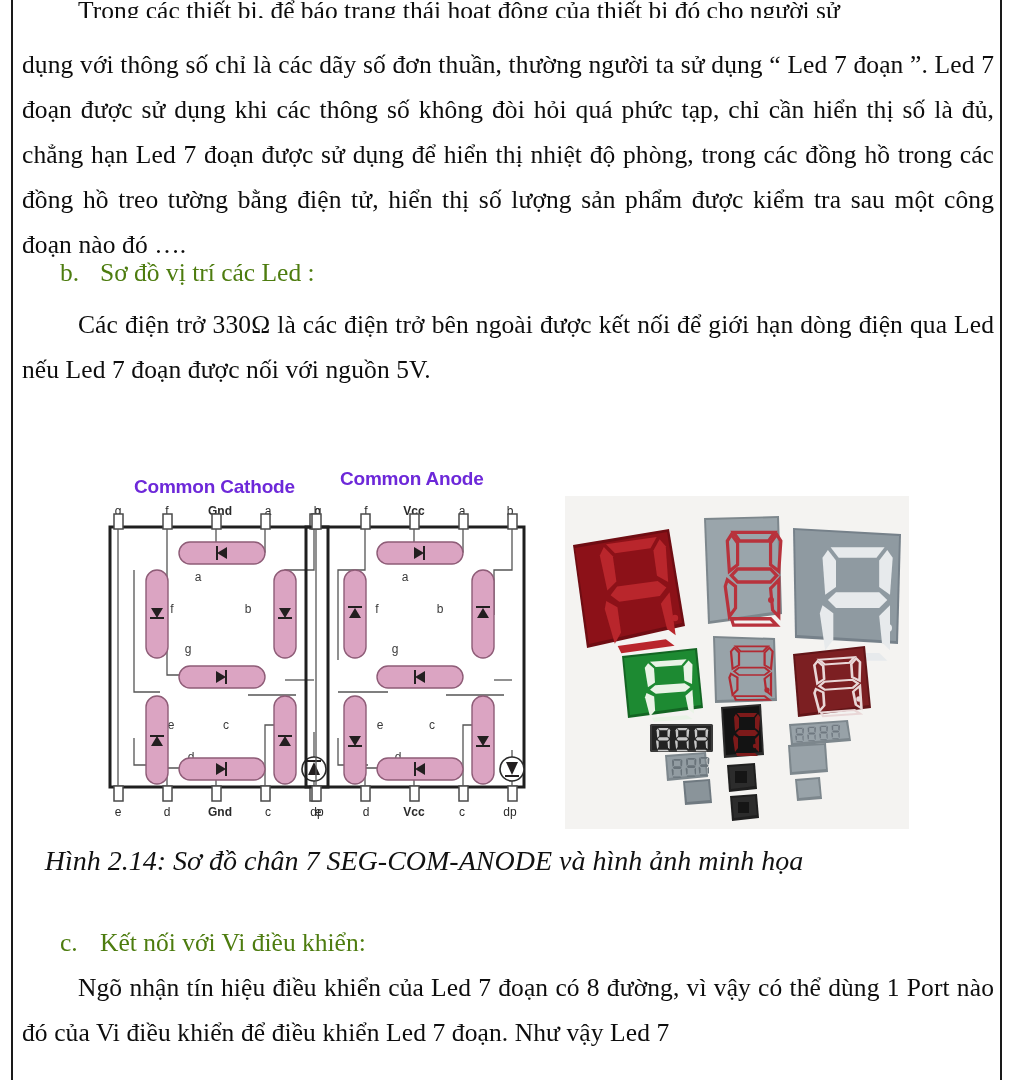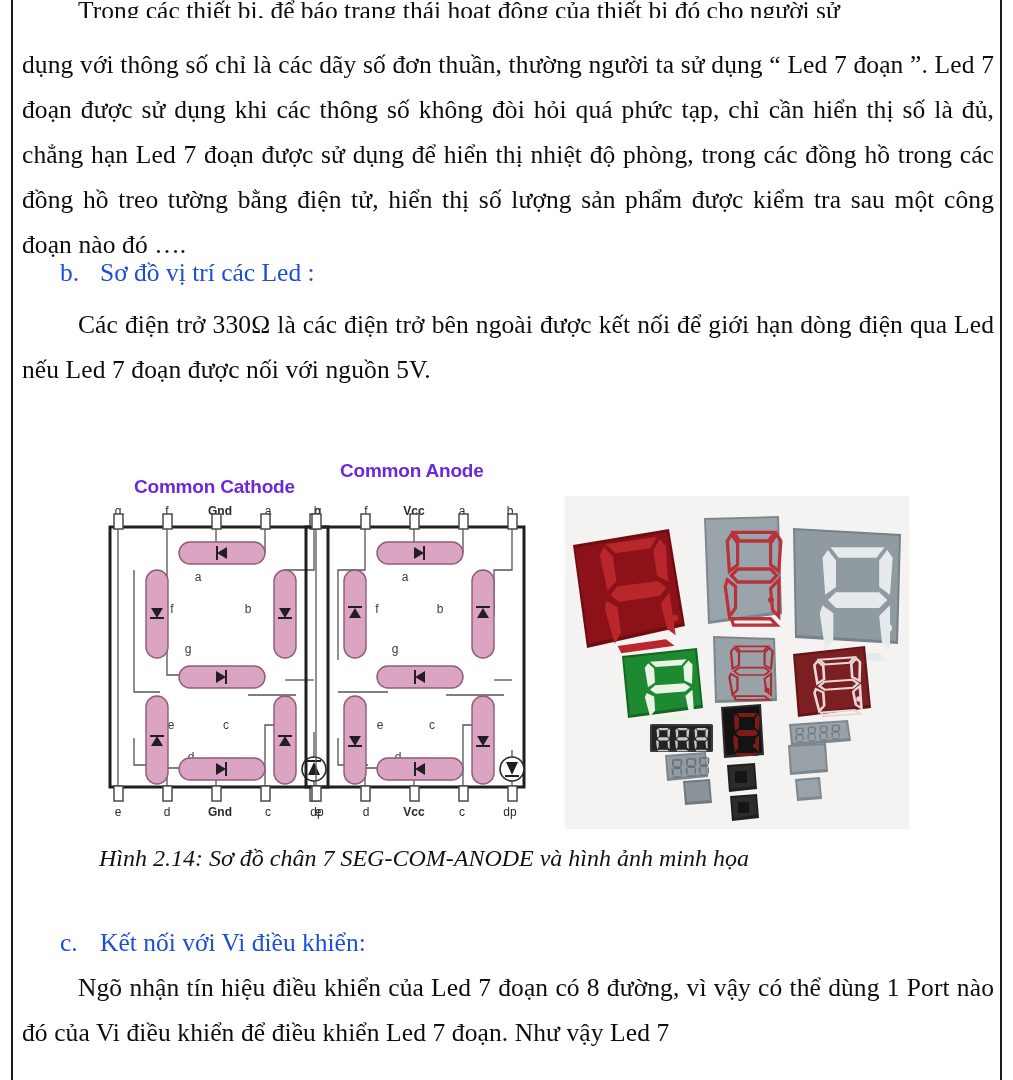--- a/index.html
+++ b/index.html
@@ -56,21 +56,21 @@
   .clip-top p {
     margin: 0; font-size: 25.5px; line-height: 45px;
     text-indent: 56px; color: #0d0d0d;
     white-space: nowrap;
   }
 
   .listitem {
     position: absolute;
     font-size: 25.5px;
     line-height: 45px;
-    color: #1d4ed8;
+    color: #4d7c0f;
   }
   .listitem .marker { display: inline-block; width: 40px; }
 
   
   #figure {
     position: absolute;
     left: 0; top: 460px; width: 1013px; height: 400px;
   }
 
   .diagram-title {
@@ -108,21 +108,21 @@
     width: 344px; height: 333px;
     background: #f2f1ef;
     overflow: hidden;
   }
 
   
   #caption {
     position: absolute;
     left: 0; top: 845px; width: 848px;
     text-align: center;
-    font-size: 24px;
+    font-size: 28px;
     font-style: italic;
     color: #111;
   }
 </style>
 </head>
 <body>
 
 <div id="page">
 
   <div class="page-border-left"></div>
@@ -249,21 +249,21 @@
 
         <g>
           <circle cx="214" cy="259" r="12" fill="#ffffff" stroke="#2a2a2a" stroke-width="1.6"></circle>
           <polygon points="208,265 220,265 214,252" fill="#231f20"></polygon>
           <line x1="207" y1="251" x2="221" y2="251" stroke="#231f20" stroke-width="2"></line>
         </g>
       </svg>
     </div>
 
     <div>
-      <div class="diagram-title" style="left:340px; top:0;">Common Anode</div>
+      <div class="diagram-title" style="left:340px; top:8px;">Common Anode</div>
 
       <div class="pin-label" style="left:318px; top:44px;">g</div>
       <div class="pin-label" style="left:366px; top:44px;">f</div>
       <div class="pin-label bold" style="left:414px; top:44px;">Vcc</div>
       <div class="pin-label" style="left:462px; top:44px;">a</div>
       <div class="pin-label" style="left:510px; top:44px;">b</div>
 
       <div class="pin-label" style="left:318px; top:345px;">e</div>
       <div class="pin-label" style="left:366px; top:345px;">d</div>
       <div class="pin-label bold" style="left:414px; top:345px;">Vcc</div>

